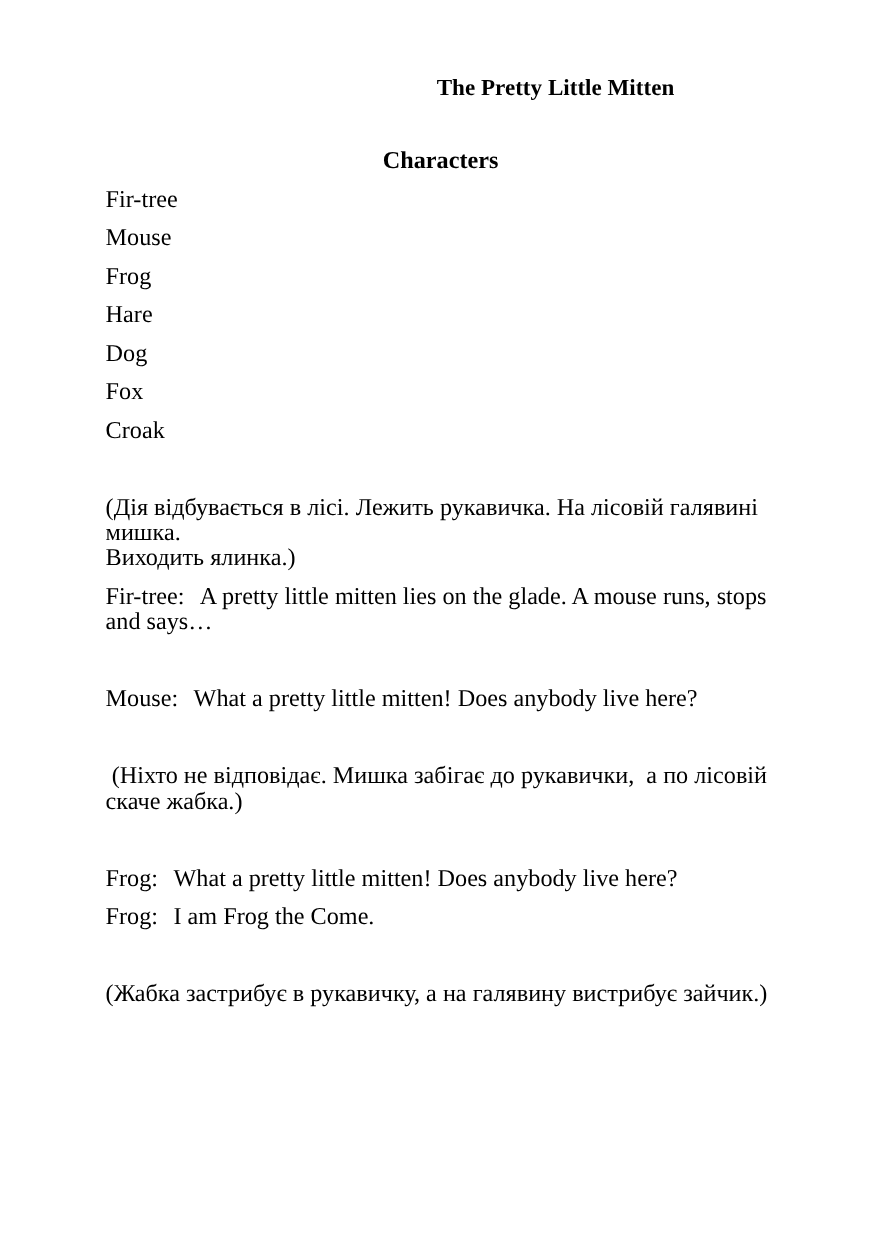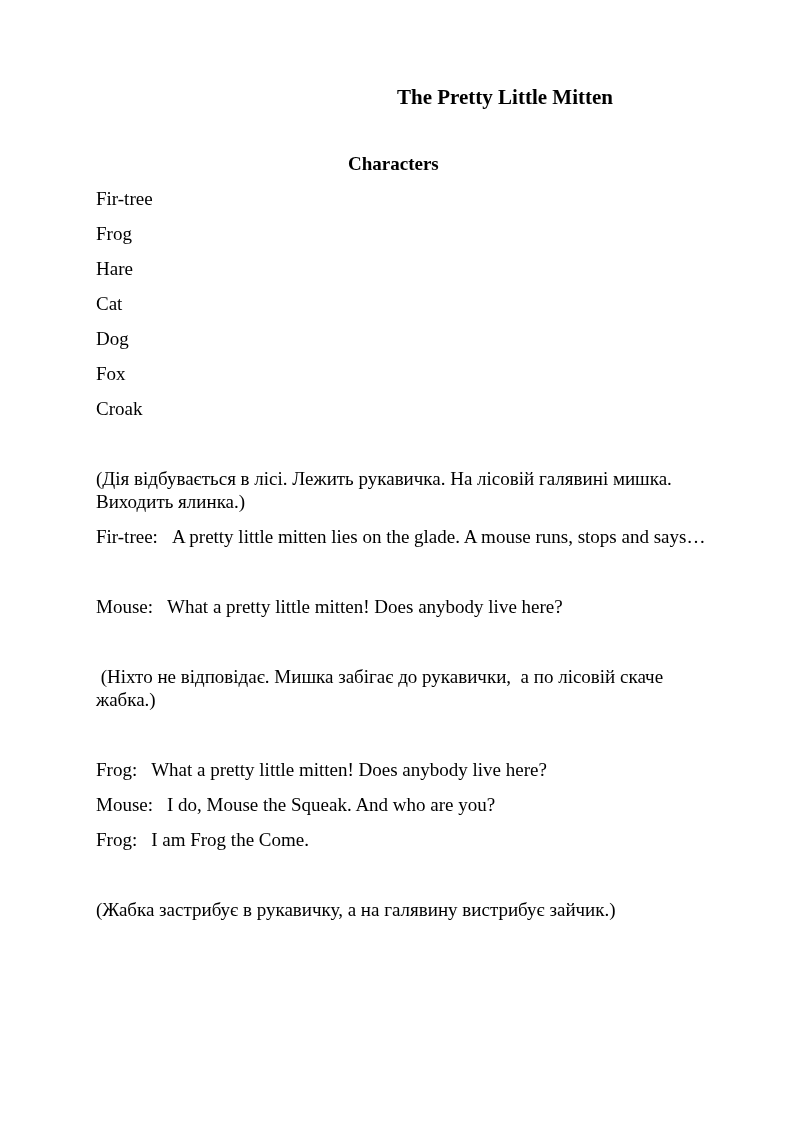--- a/index.html
+++ b/index.html
@@ -6,28 +6,28 @@
     margin: 0;
     padding: 0;
     background: #ffffff;
   }
   .page {
     position: relative;
     width: 794px;
     height: 1123px;
     background: #ffffff;
     box-sizing: border-box;
-    padding: 83px 70px 0 96px;
+    padding: 65px 70px 0 96px;
     font-family: "Liberation Serif", "DejaVu Serif", serif;
     color: #000000;
     overflow: hidden;
   }
   p {
     margin: 0 0 12px 0;
-    font-size: 19px;
+    font-size: 22px;
     line-height: 23px;
     white-space: pre-wrap;
   }
   .doc-title {
     font-size: 21px;
     line-height: 28px;
     font-weight: bold;
     margin: 0 0 41px 301px;
   }
   .characters-heading {
@@ -45,23 +45,23 @@
 </head>
 <body>
 
 <div class="page">
 
   <p class="doc-title">The Pretty Little Mitten</p>
 
   <p class="characters-heading">Characters</p>
 
   <p>Fir-tree</p>
+  <p>Mouse</p>
   <p>Frog</p>
   <p>Hare</p>
-  <p>Cat</p>
   <p>Dog</p>
   <p>Fox</p>
   <p>Croak</p>
 
   <div class="spacer"></div>
 
   <p>(Дія відбувається в лісі. Лежить рукавичка. На лісовій галявині мишка.
 Виходить ялинка.)</p>
 
   <p class="line"><span class="speaker">Fir-tree:</span><span class="speech">A pretty little mitten lies on the glade. A mouse runs, stops and says…</span></p>
@@ -71,21 +71,20 @@
   <p class="line"><span class="speaker">Mouse:</span><span class="speech">What a pretty little mitten! Does anybody live here?</span></p>
 
   <div class="spacer"></div>
 
   <p> (Ніхто не відповідає. Мишка забігає до рукавички,  а по лісовій скаче жабка.)</p>
 
   <div class="spacer"></div>
 
   <p class="line"><span class="speaker">Frog:</span><span class="speech">What a pretty little mitten! Does anybody live here?</span></p>
 
-  <p class="line"><span class="speaker">Mouse:</span><span class="speech">I do, Mouse the Squeak. And who are you?</span></p>
 
   <p class="line"><span class="speaker">Frog:</span><span class="speech">I am Frog the Come.</span></p>
 
 
   <div class="spacer"></div>
 
   <p>(Жабка застрибує в рукавичку, а на галявину вистрибує зайчик.)</p>
 
   <div class="spacer"></div>
 

